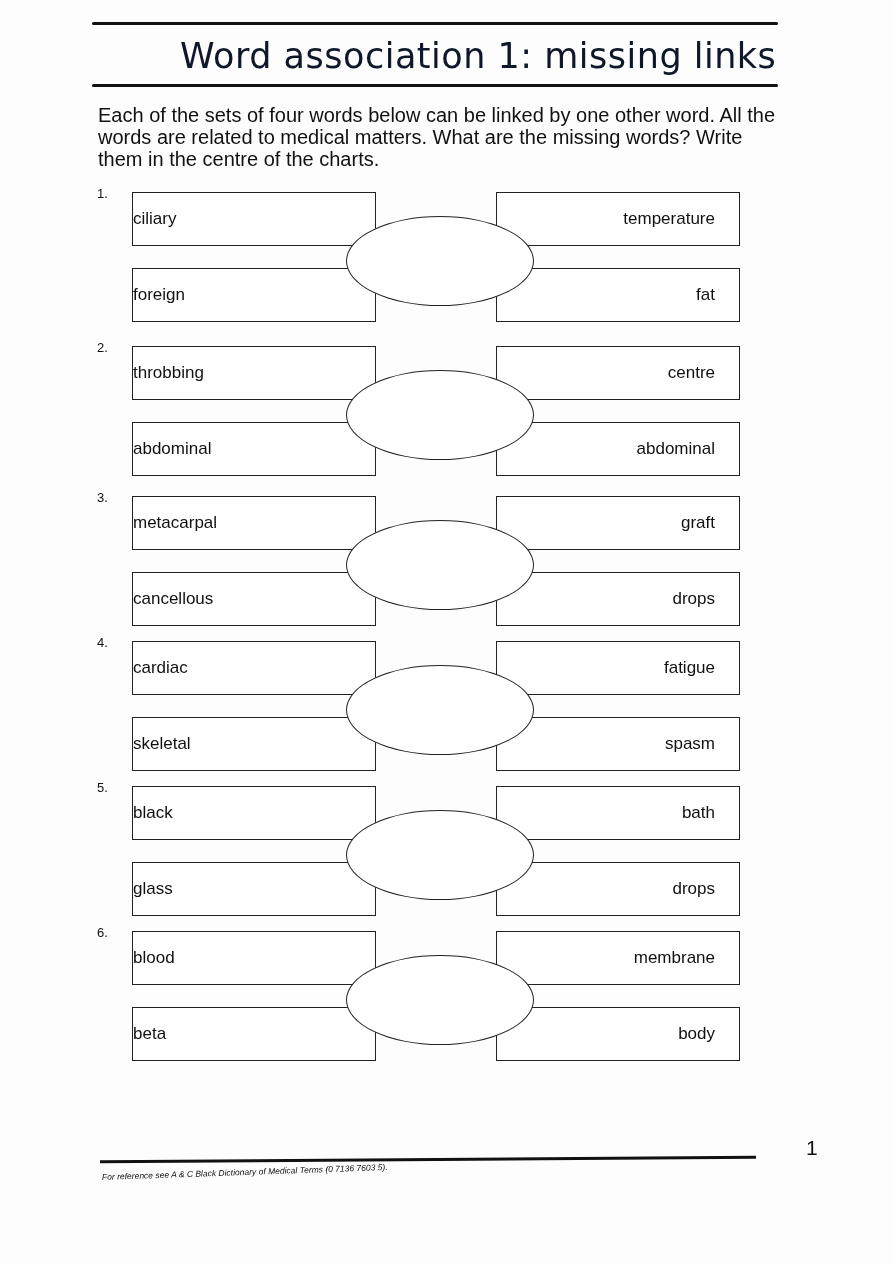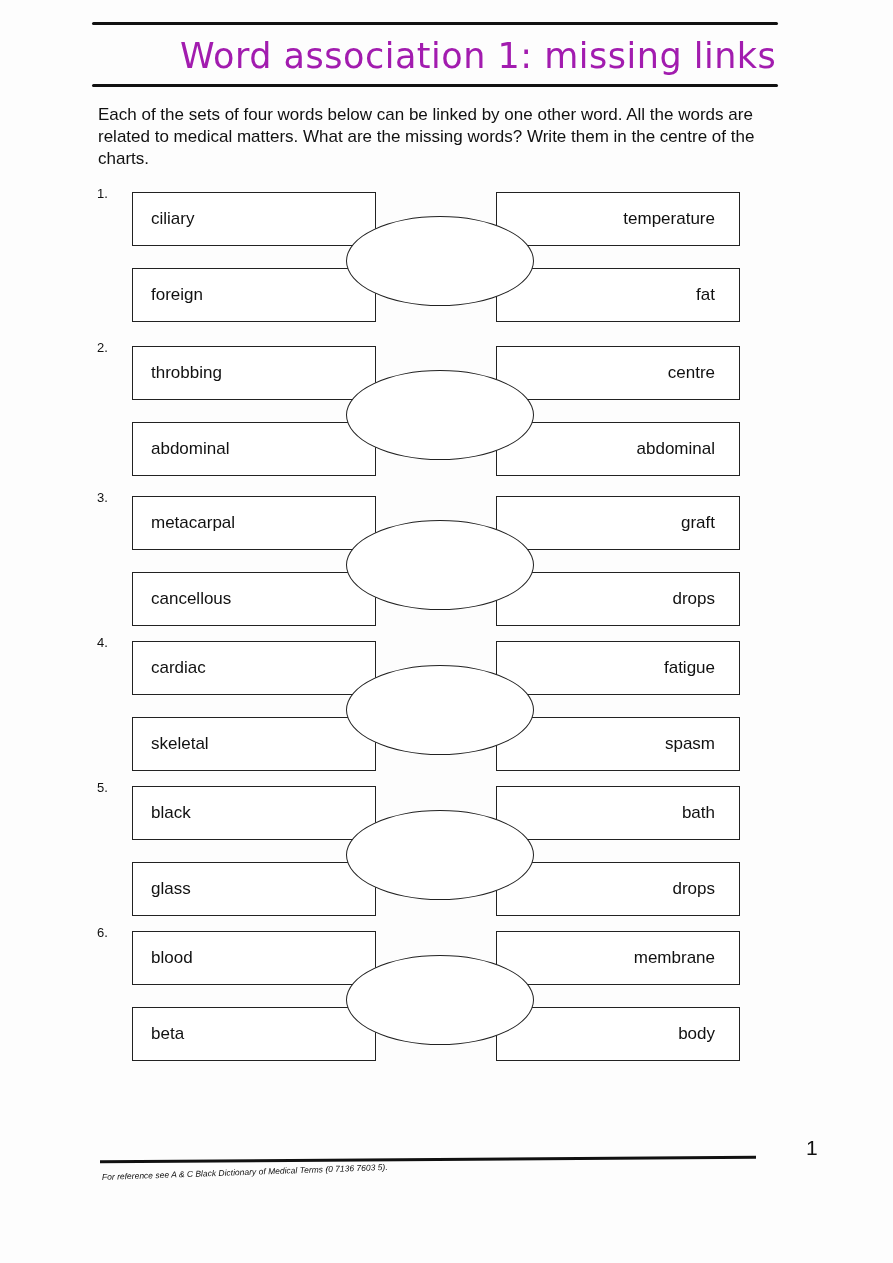--- a/index.html
+++ b/index.html
@@ -4,36 +4,36 @@
 <style>
   html, body { margin: 0; padding: 0; }
   body {
     width: 893px; height: 1263px; position: relative; overflow: hidden;
     background: #fdfdfd; color: #111;
     font-family: "DejaVu Sans", sans-serif;
   }
   .rule { position: absolute; height: 3px; background: #111; border-radius: 2px; }
   .title {
     position: absolute; left: 180px; top: 36px; width: 600px;
-    font-size: 35px; letter-spacing: 0.5px; color: #a21caf; white-space: nowrap;
+    font-size: 35px; letter-spacing: 0.5px; color: #0f172a; white-space: nowrap;
   }
   .intro {
     position: absolute; left: 98px; top: 104px; width: 680px;
-    font-size: 17px; line-height: 22px; color: #111;
+    font-size: 20px; line-height: 22px; color: #111;
     font-family: "Liberation Sans", sans-serif;
   }
   .item { position: absolute; left: 0; width: 893px; height: 150px; }
   .num { position: absolute; left: 97px; top: 0; font-size: 13px; font-family: "Liberation Sans", sans-serif; }
   .box {
     position: absolute; background: #fff; border: 1.5px solid #222;
     height: 54px; box-sizing: border-box;
     font-family: "Liberation Sans", sans-serif; font-size: 17px;
     display: flex; align-items: center;
   }
-  .box.l { left: 132px; width: 244px; padding-left: 18px; }
+  .box.l { left: 132px; width: 244px; }
   .box.r { left: 496px; width: 244px; padding-right: 24px; justify-content: flex-end; }
   .box.t { top: 6px; }
   .box.b { top: 82px; }
   .oval {
     position: absolute; left: 346px; top: 30px; width: 188px; height: 90px;
     border: 1.5px solid #222; border-radius: 50%; background: #fff; box-sizing: border-box;
   }
   .footer-rule { position: absolute; left: 100px; top: 1158px; width: 656px; height: 3px; background: #111; transform: rotate(-0.4deg); }
   .footnote {
     position: absolute; left: 102px; top: 1172px; font-size: 8.5px; font-style: italic;

